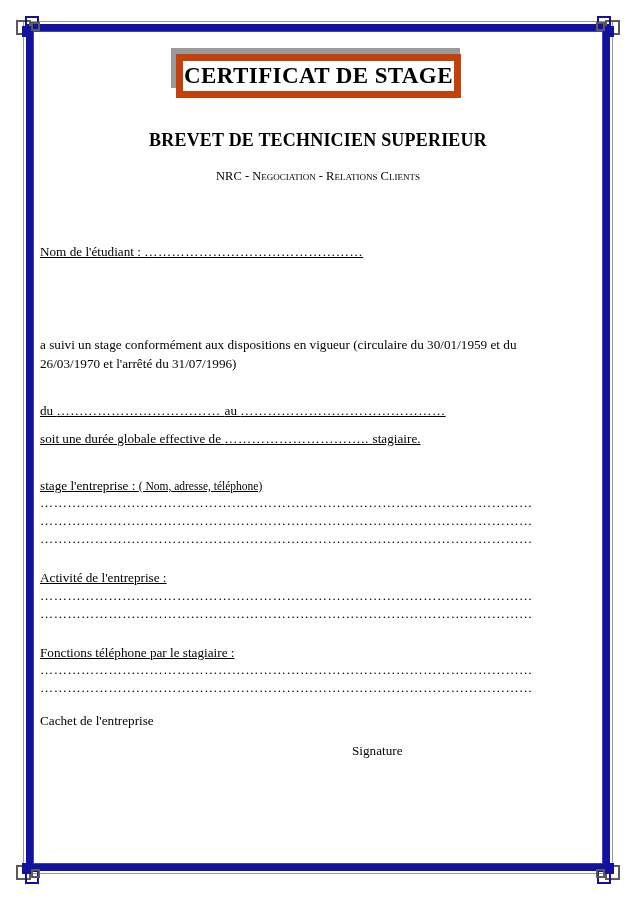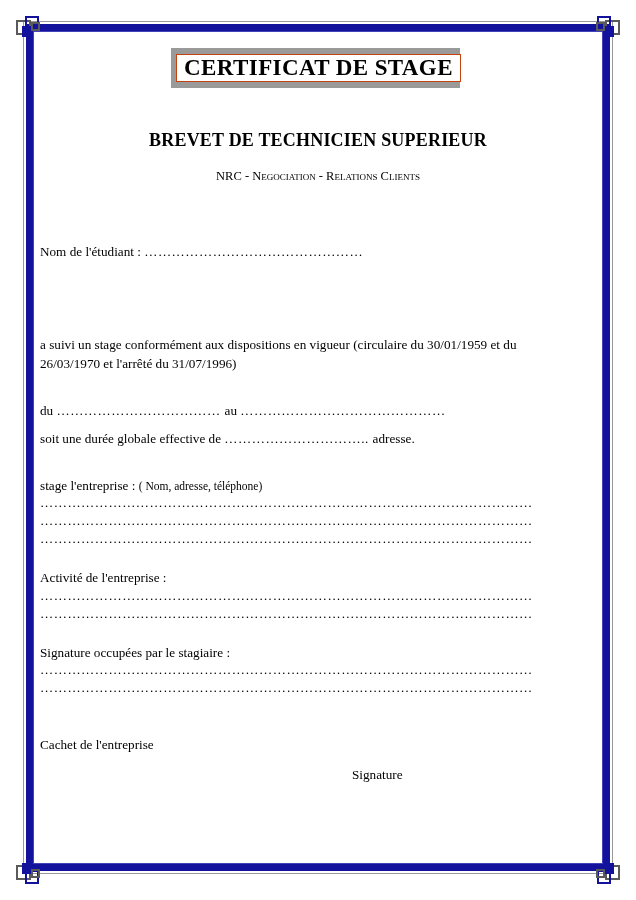--- a/index.html
+++ b/index.html
@@ -108,23 +108,23 @@
     top: 0px;
     width: 289px;
     height: 40px;
     background: #9a9a9a;
   }
   .title-box {
     position: absolute;
     left: 136px;
     top: 6px;
     width: 285px;
-    height: 28px;
+    height: 44px;
     background: #ffffff;
-    border: 1px solid #c2410c;
+    border: 7px solid #c2410c;
     box-sizing: border-box;
     display: flex;
     align-items: center;
     justify-content: center;
   }
   .title-text {
     font-size: 23px;
     font-weight: bold;
     letter-spacing: .4px;
     white-space: nowrap;
@@ -147,21 +147,21 @@
   .subtitle2 .sc {
     font-variant: small-caps;
   }
 
   
   .form {
     margin-top: 60px;
     font-size: 13.2px;
     line-height: 1.25;
   }
-  .row { margin-bottom: 0; }
+  .row { margin-bottom: 0; text-decoration: underline; }
   .gap-sm  { height: 12px; }
   .gap-md  { height: 22px; }
   .gap-lg  { height: 30px; }
 
   .lbl { white-space: pre; }
 
   .dots-inline { letter-spacing: .5px; }
 
   .para {
     font-size: 13.2px;
@@ -176,21 +176,21 @@
     white-space: nowrap;
     width: 494px;
     height: 18px;
     line-height: 18px;
   }
 
   .small-note { font-size: 11.5px; }
 
   
   .footer {
-    margin-top: 40px;
+    margin-top: 16px;
     position: relative;
     height: 70px;
     font-size: 13.2px;
   }
   .cachet { position: absolute; left: 0; top: 0; }
   .date-line { position: absolute; left: 308px; top: 0; white-space: nowrap; }
   .signature { position: absolute; left: 312px; top: 30px; text-align: center; }
 </style>
 </head>
 <body>
@@ -252,38 +252,38 @@
       <div class="gap-lg"></div>
 
       <div class="para">a suivi un stage conformément aux dispositions en vigueur (circulaire du 30/01/1959 et du 26/03/1970 et l'arrêté du 31/07/1996)</div>
 
       <div class="gap-lg"></div>
 
       <div class="row"><span class="lbl">du </span><span class="dots-inline">……………………………… </span><span class="lbl">au </span><span class="dots-inline">………………………………………</span></div>
 
       <div class="gap-sm"></div>
 
-      <div class="row"><span class="lbl">soit une durée globale effective de </span><span class="dots-inline">………………………….. </span><span class="lbl">adresse.</span></div>
+      <div class="row"><span class="lbl">soit une durée globale effective de </span><span class="dots-inline">………………………….. </span><span class="lbl">stagiaire.</span></div>
 
       <div class="gap-lg"></div>
 
       <div class="row"><span class="lbl">stage l'entreprise : </span><span class="small-note">( Nom, adresse, téléphone)</span></div>
       <div class="dotline">………………………………………………………………………………………………………..</div>
       <div class="dotline">………………………………………………………………………………………………………..</div>
       <div class="dotline">………………………………………………………………………………………………………...</div>
 
       <div class="gap-md"></div>
 
       <div class="row">Activité de l'entreprise :</div>
       <div class="dotline">………………………………………………………………………………………………………..</div>
       <div class="dotline">………………………………………………………………………………………………………..</div>
 
       <div class="gap-md"></div>
 
-      <div class="row">Signature occupées par le stagiaire :</div>
+      <div class="row">Fonctions téléphone par le stagiaire :</div>
       <div class="dotline">………………………………………………………………………………………………………..</div>
       <div class="dotline">………………………………………………………………………………………………………..</div>
 
       <div class="footer">
         <div class="cachet">Cachet de l'entreprise</div>
         <div class="signature">Signature</div>
       </div>
 
     </div>
   </div>

